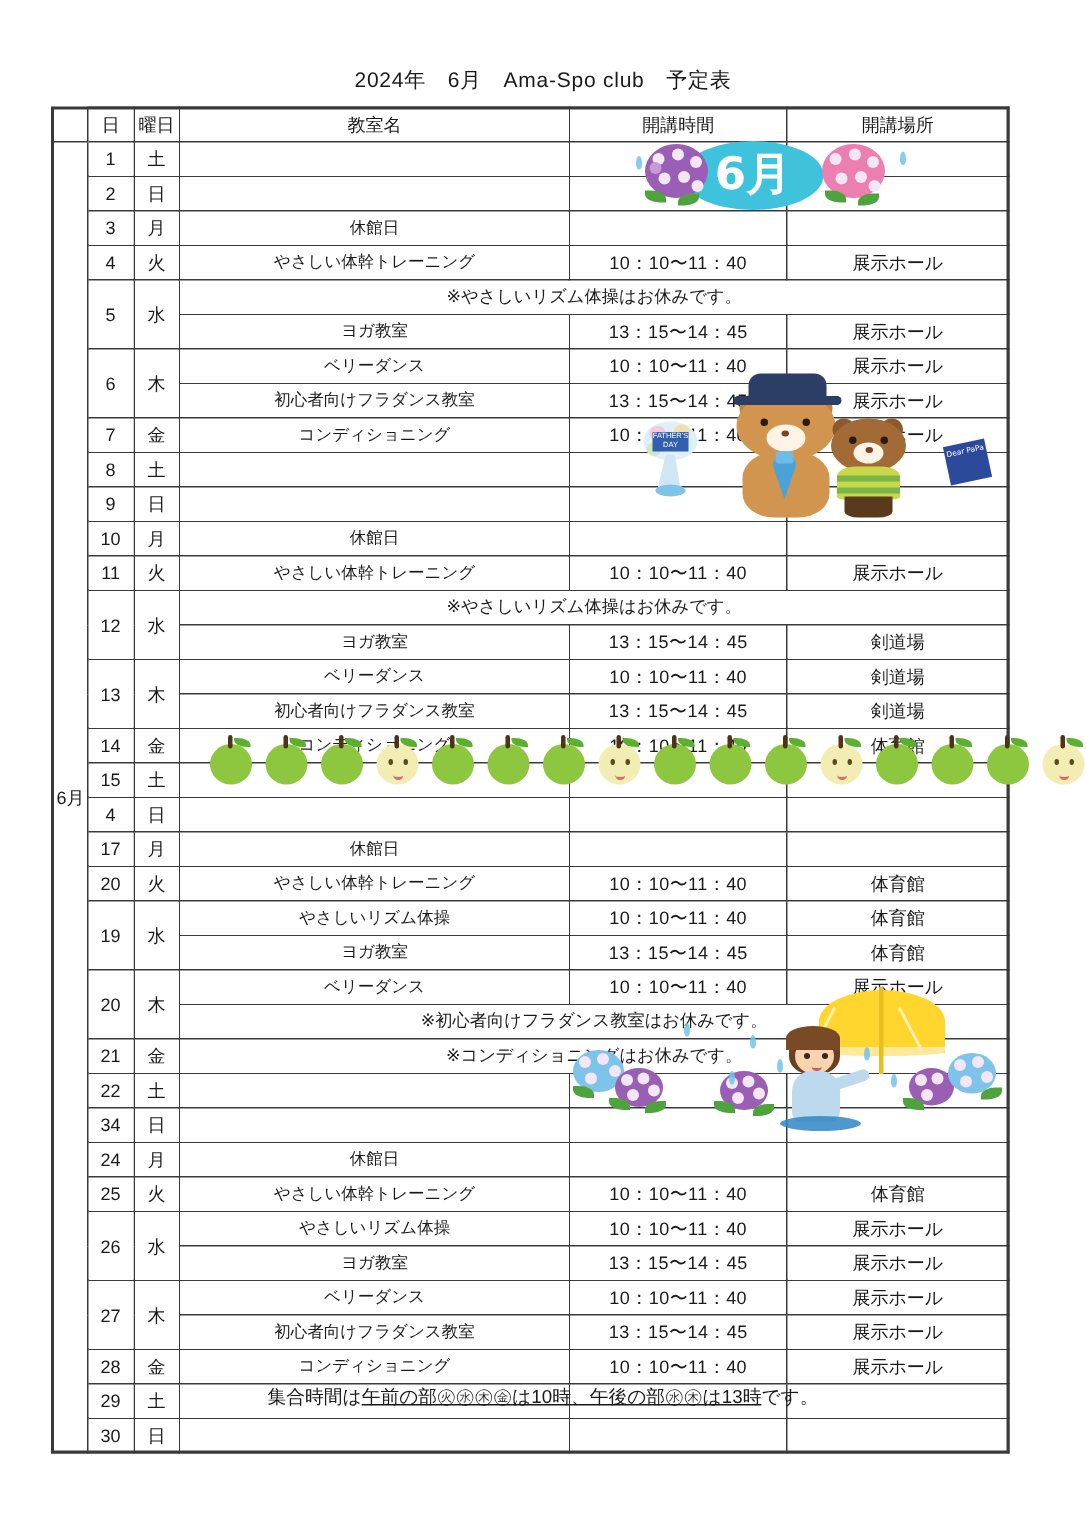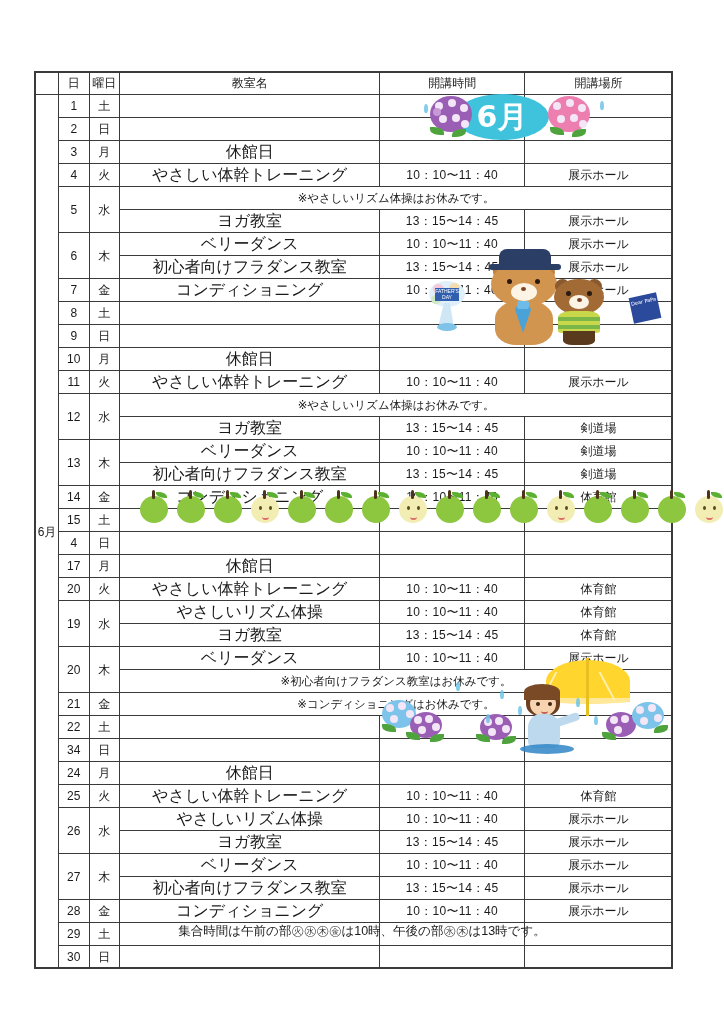--- a/index.html
+++ b/index.html
@@ -53,39 +53,39 @@
     background:#ffffff;
   }
   .green td,td.green{background:#ccf2cc;}
   td.green-note{
     background:#ccf2cc;
     text-align:left;
     padding-left:5px;
     font-size:11.5px;
   }
   td.numcell{font-size:12px;}
-  td.namecell{font-size:16px;font-family:Liberation Serif, serif;}
+  td.namecell{font-size:11px;font-family:Liberation Serif, serif;}
   td.timecell{font-size:12px;letter-spacing:.3px;}
   td.placecell{font-size:12px;}
 
   
   .tablewrap:after{
     content:"";position:absolute;left:0;top:0;
     width:639px;height:100%;
     border:2px solid #3a3a3a;
     pointer-events:none;
     box-sizing:border-box;
   }
 
   
   .footer{
     position:absolute;left:0;top:920px;width:724px;text-align:center;
     font-size:12.5px;line-height:22px;
   }
-  .footer .l2 .ul{ }
+  .footer .l2 .ul{ text-decoration:underline; }
 
   
   .deco{position:absolute;pointer-events:none;}
 
   
   .badge{
     left:455px;top:94px;width:94px;height:46px;
     background:#3fc3dd;border-radius:50%/50%;
     display:flex;align-items:center;justify-content:center;
   }
@@ -129,20 +129,21 @@
 
   .fdaybq{position:absolute;}
   .flag{position:absolute;background:#2b4a9b;}
   .flag .ftxt{color:#fff;font-size:5px;line-height:6px;text-align:center;display:block;padding-top:3px;font-family:"DejaVu Sans",sans-serif;}
 </style>
 </head>
 <body>
 
 <div class="page">
 
+  <div class="title">2024年　6月　Ama-Spo club　予定表</div>
 
   <div class="tablewrap">
     <table class="sched">
       <colgroup>
         <col class="c-month">
           <col class="c-day">
           <col class="c-wd">
         <col class="c-name">
           <col class="c-time">
           <col class="c-place">

